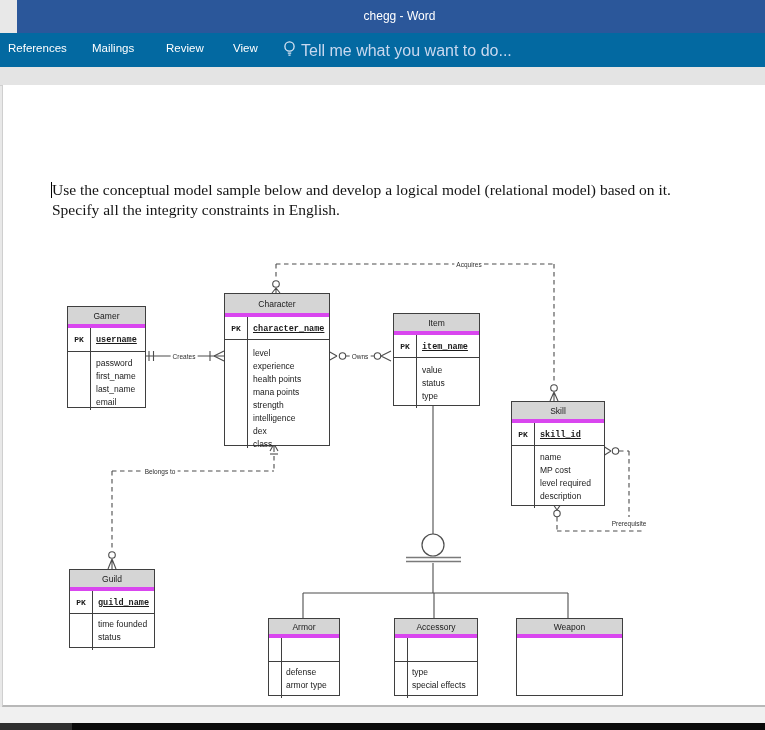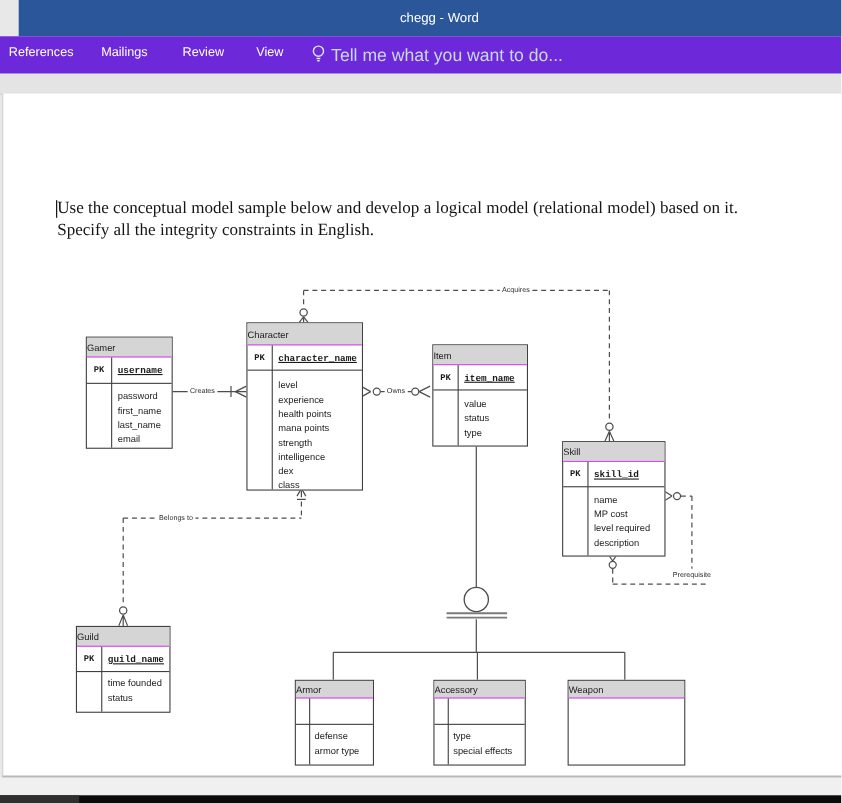--- a/index.html
+++ b/index.html
@@ -3,40 +3,40 @@
 <meta charset="utf-8">
 <style>
   html,body{margin:0;padding:0;background:#fff;}
   .screen{position:relative;width:765px;height:730px;overflow:hidden;
           font-family:"Liberation Sans",sans-serif;background:#e8e8e8;}
 
   
   .titlebar{position:absolute;left:0;top:0;width:765px;height:33px;background:#2b579a;margin-left:17px;}
   .win-title{position:absolute;left:0;top:9px;width:100%;text-align:center;
              color:#ffffff;font-size:12px;}
-  .ribbonrow{position:absolute;left:0;top:33px;width:765px;height:34px;background:#6d28d9;}
+  .ribbonrow{position:absolute;left:0;top:33px;width:765px;height:34px;background:#0369a1;}
   .rtab{position:absolute;top:9px;color:#ffffff;font-size:11.5px;cursor:default;}
   .tellme{position:absolute;top:9px;color:#c9d8ef;font-size:16px;}
   .bulb{position:absolute;top:7px;}
 
   .graystrip{position:absolute;left:0;top:67px;width:765px;height:18px;background:#e4e4e4;
              border-bottom:1px solid #d0d0d0;}
 
   
   .page{position:absolute;left:2px;top:85px;width:763px;height:620px;background:#ffffff;
         border-left:1px solid #cfcfcf;border-bottom:2px solid #b8b8b8;}
   .para{position:absolute;left:49px;top:95px;width:624px;
         font-family:"Liberation Serif",serif;font-size:15.5px;line-height:20px;color:#141414;}
   .caret{position:absolute;left:48px;top:97px;width:1px;height:16px;background:#000;}
 
   
   .dsvg{position:absolute;left:0;top:0;z-index:0;}
   .ent{position:absolute;z-index:1;background:#ffffff;border:1px solid #3f3f3f;
        color:#1a1a1a;font-size:8.5px;}
-  .ent .hd{background:#d5d5d5;border-bottom:1px solid #d946ef;
+  .ent .hd{background:#d5d5d5;border-bottom:4px solid #d946ef;text-align:center;
            overflow:hidden;}
   .ent .body{position:relative;}
   .ent .vdiv{position:absolute;top:0;bottom:0;width:0;border-left:1px solid #3f3f3f;}
   .ent .pkrow{border-bottom:1px solid #3f3f3f;position:relative;font-family:Liberation Mono, monospace;}
   .ent .pklab{position:absolute;left:0;width:22px;text-align:center;font-weight:bold;font-size:8px;}
   .ent .keyname{position:absolute;font-weight:bold;text-decoration:underline;}
   .attrs{position:absolute;white-space:pre-line;line-height:13px;}
   .rlabel{position:absolute;z-index:2;font-size:6.5px;color:#2e2e2e;background:#ffffff;
           padding:0 2px;transform:translate(-50%,-50%);white-space:nowrap;}
   .rlabel.nobg{background:transparent;}
@@ -126,21 +126,21 @@
         <line x1="565" y1="508" x2="565" y2="533"></line>
       </g>
     </svg>
 
     <span class="rlabel" style="left:181px;top:271px">Creates</span>
     <span class="rlabel" style="left:357px;top:271px">Owns</span>
     <span class="rlabel" style="left:466px;top:179px">Acquires</span>
     <span class="rlabel" style="left:157px;top:386px">Belongs to</span>
     <span class="rlabel nobg" style="left:626px;top:438px">Prerequisite</span>
 
-    <div class="ent" style="left:75px;top:221px;width:77px;height:100px">
+    <div class="ent" style="left:64px;top:221px;width:77px;height:100px">
       <div class="hd" style="height:17px;line-height:18px">Gamer</div>
       <div class="body" style="height:82px">
         <div class="vdiv" style="left:22px"></div>
         <div class="pkrow" style="height:23px">
           <span class="pklab" style="top:7px">PK</span>
           <span class="keyname" style="left:28px;top:7px">username</span>
         </div>
         <div class="attrs" style="left:28px;top:29px">password
 first_name
 last_name

